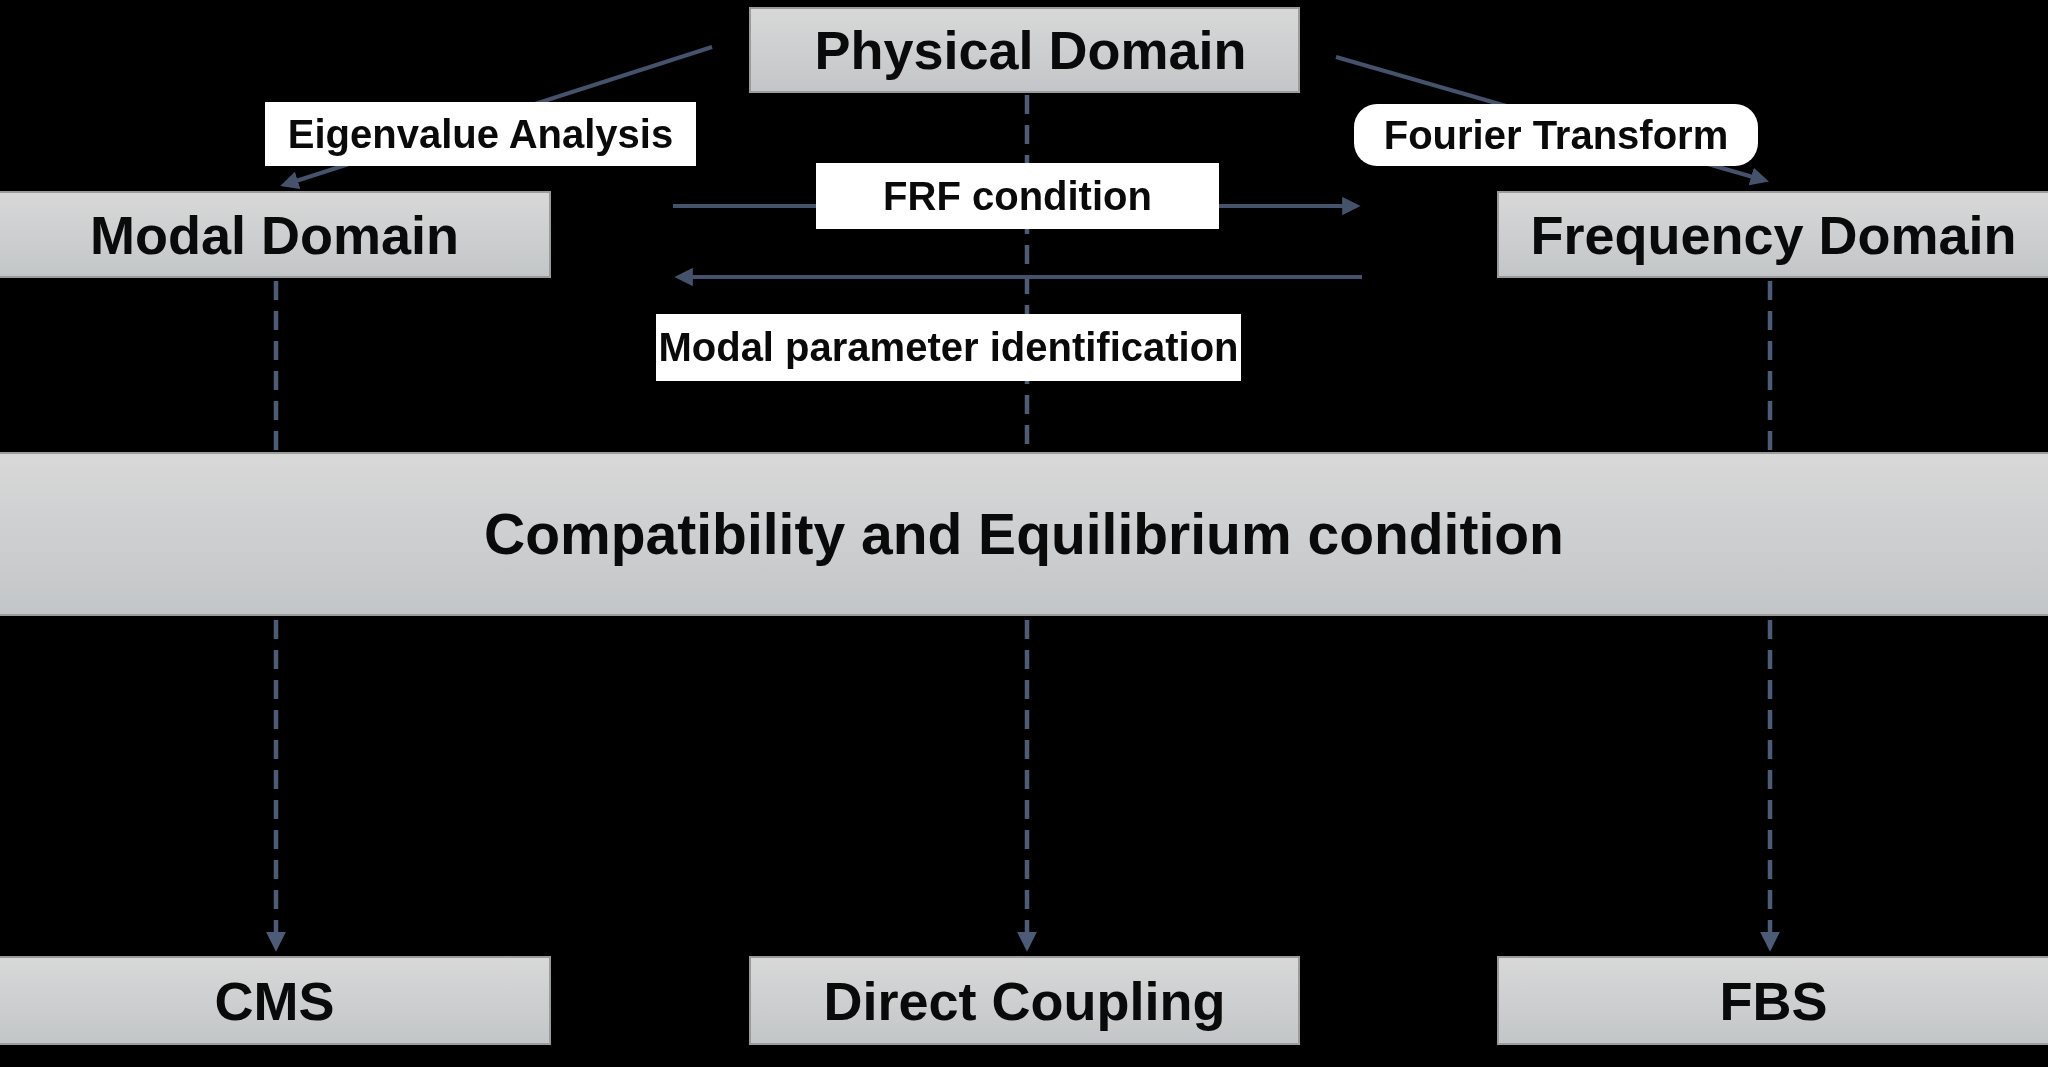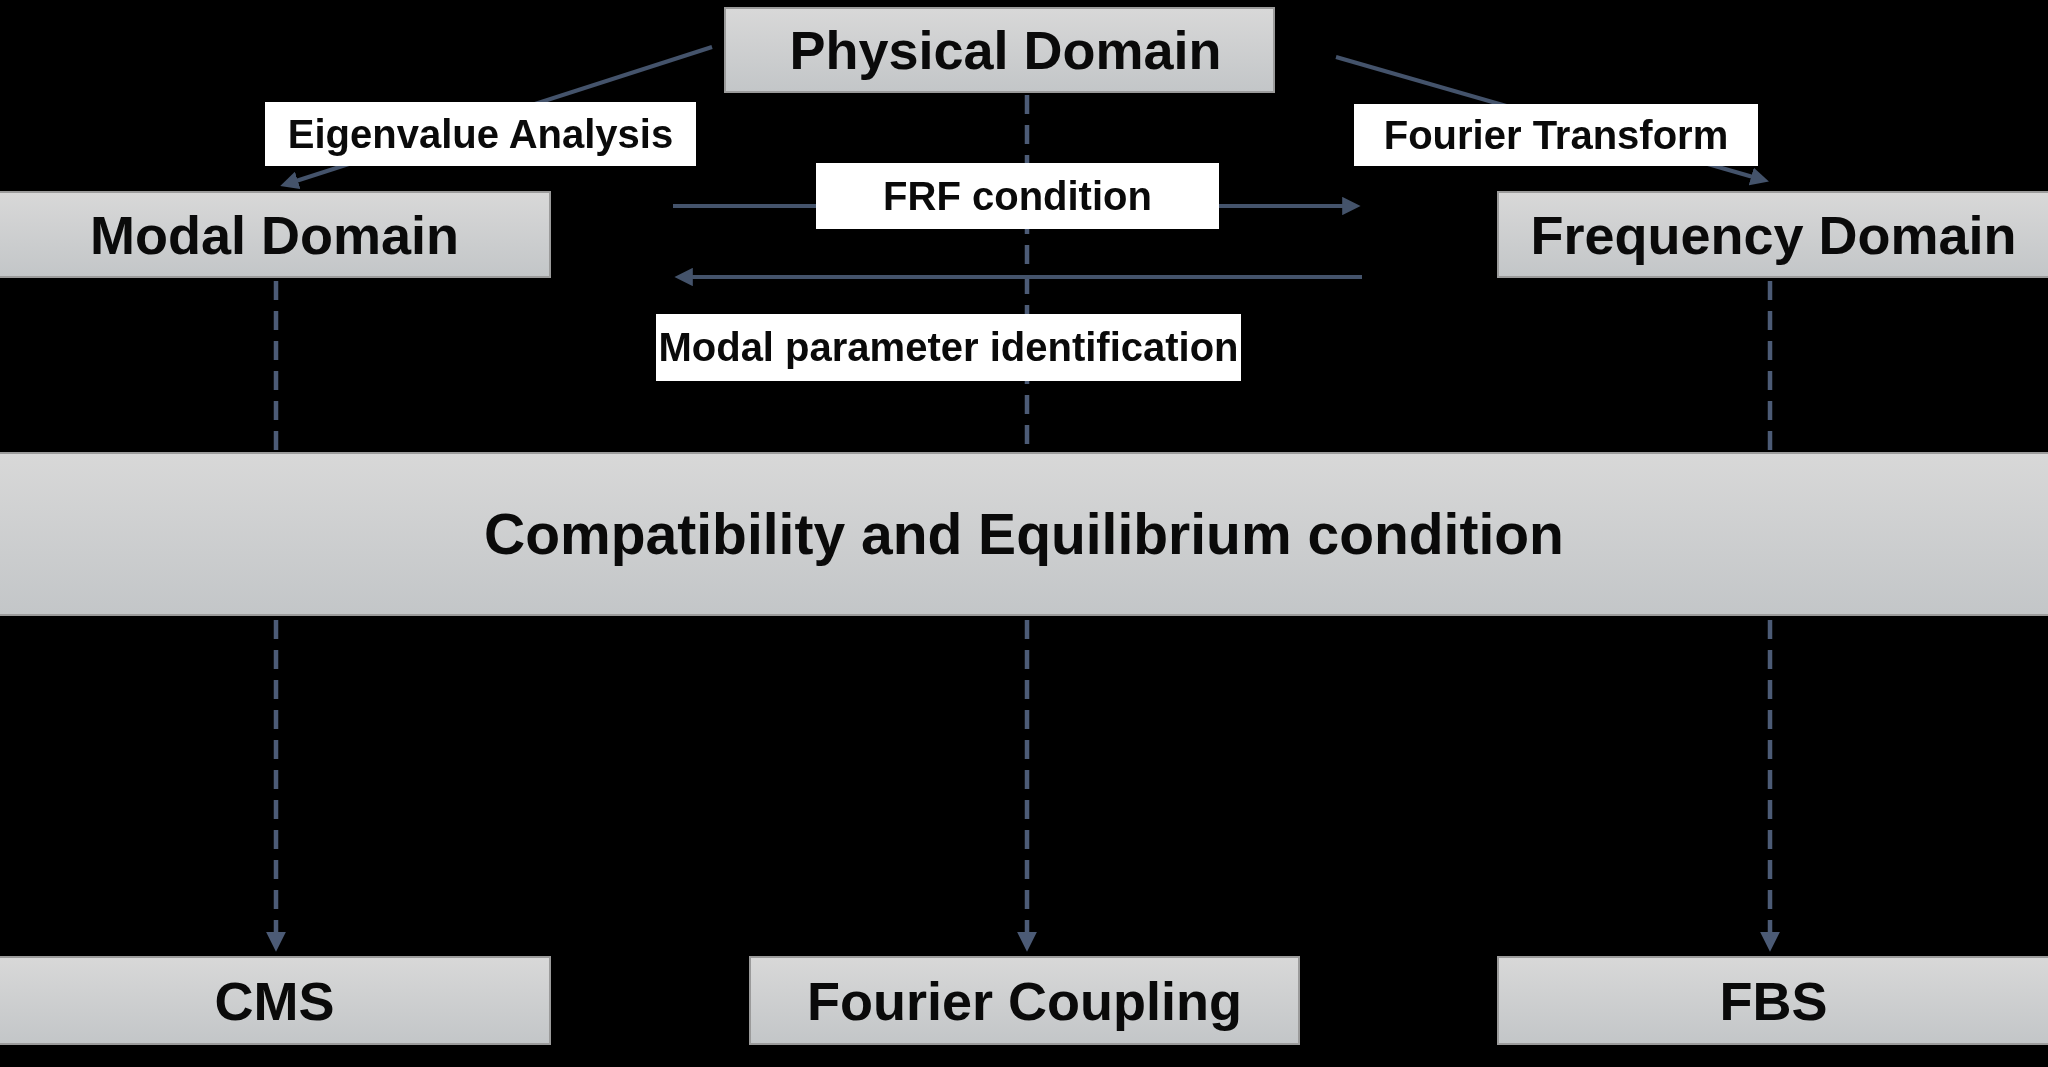--- a/index.html
+++ b/index.html
@@ -73,35 +73,35 @@
 
     <path class="dashed-line" d="M1770,281 L1770,450"></path>
     <path class="dashed-line" marker-end="url(#ah-dashed)" d="M1770,620 L1770,934"></path>
 
     <path class="solid-line" marker-end="url(#ah-solid)" d="M712,47 L296,181"></path>
     <path class="solid-line" marker-end="url(#ah-solid)" d="M1336,57 L1753,177"></path>
     <path class="solid-line" marker-end="url(#ah-solid)" d="M673,206 L1344,206"></path>
     <path class="solid-line" marker-end="url(#ah-solid)" d="M1362,277 L691,277"></path>
   </svg>
 
-  <div class="node" style="left:724px;top:7px;width:551px;height:86px;padding-left:12px;">Physical Domain</div>
+  <div class="node" style="left:749px;top:7px;width:551px;height:86px;padding-left:12px;">Physical Domain</div>
 
   <div class="node" style="left:-2px;top:191px;width:553px;height:87px;">Modal Domain</div>
 
   <div class="node" style="left:1497px;top:191px;width:553px;height:87px;">Frequency Domain</div>
 
   <div class="edge-label" style="left:265px;top:74px;width:431px;height:64px;">Eigenvalue Analysis</div>
 
-  <div class="edge-label" style="left:1354px;top:76px;width:404px;height:62px;">Fourier Transform</div>
+  <div class="edge-label" style="left:1354px;top:76px;width:404px;height:62px;border-radius:23px;">Fourier Transform</div>
 
   <div class="edge-label" style="left:816px;top:135px;width:403px;height:66px;">FRF condition</div>
 
   <div class="edge-label" style="left:656px;top:286px;width:585px;height:67px;">Modal parameter identification</div>
 
   <div class="node bar" style="left:-2px;top:452px;width:2052px;height:164px;">Compatibility and Equilibrium condition</div>
 
   <div class="node" style="left:-2px;top:956px;width:553px;height:89px;">CMS</div>
 
-  <div class="node" style="left:749px;top:956px;width:551px;height:89px;">Fourier Coupling</div>
+  <div class="node" style="left:749px;top:956px;width:551px;height:89px;">Direct Coupling</div>
 
   <div class="node" style="left:1497px;top:956px;width:553px;height:89px;">FBS</div>
 
 </div>
 
 </body></html>

